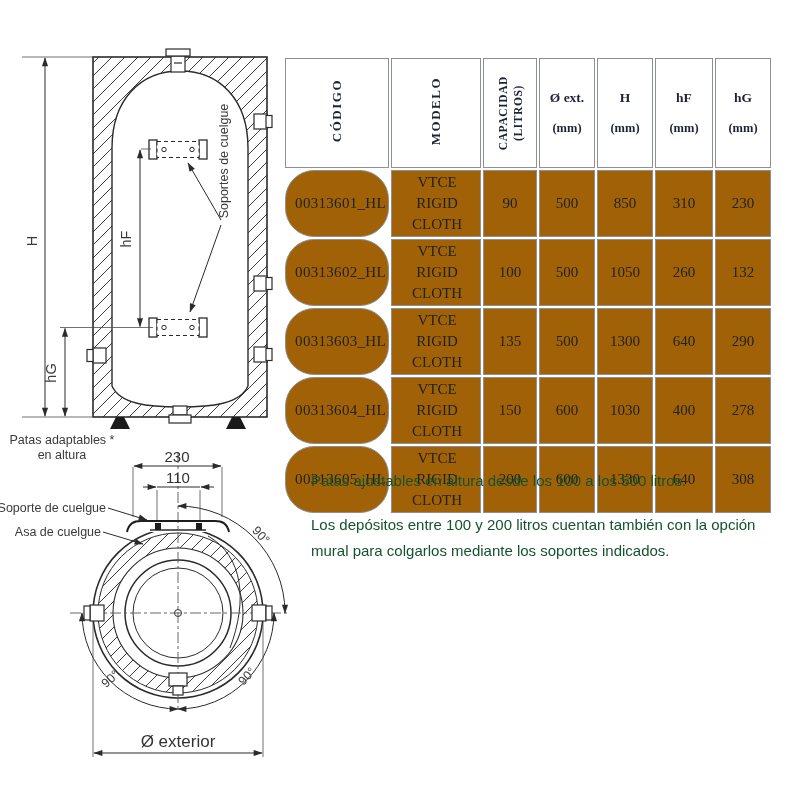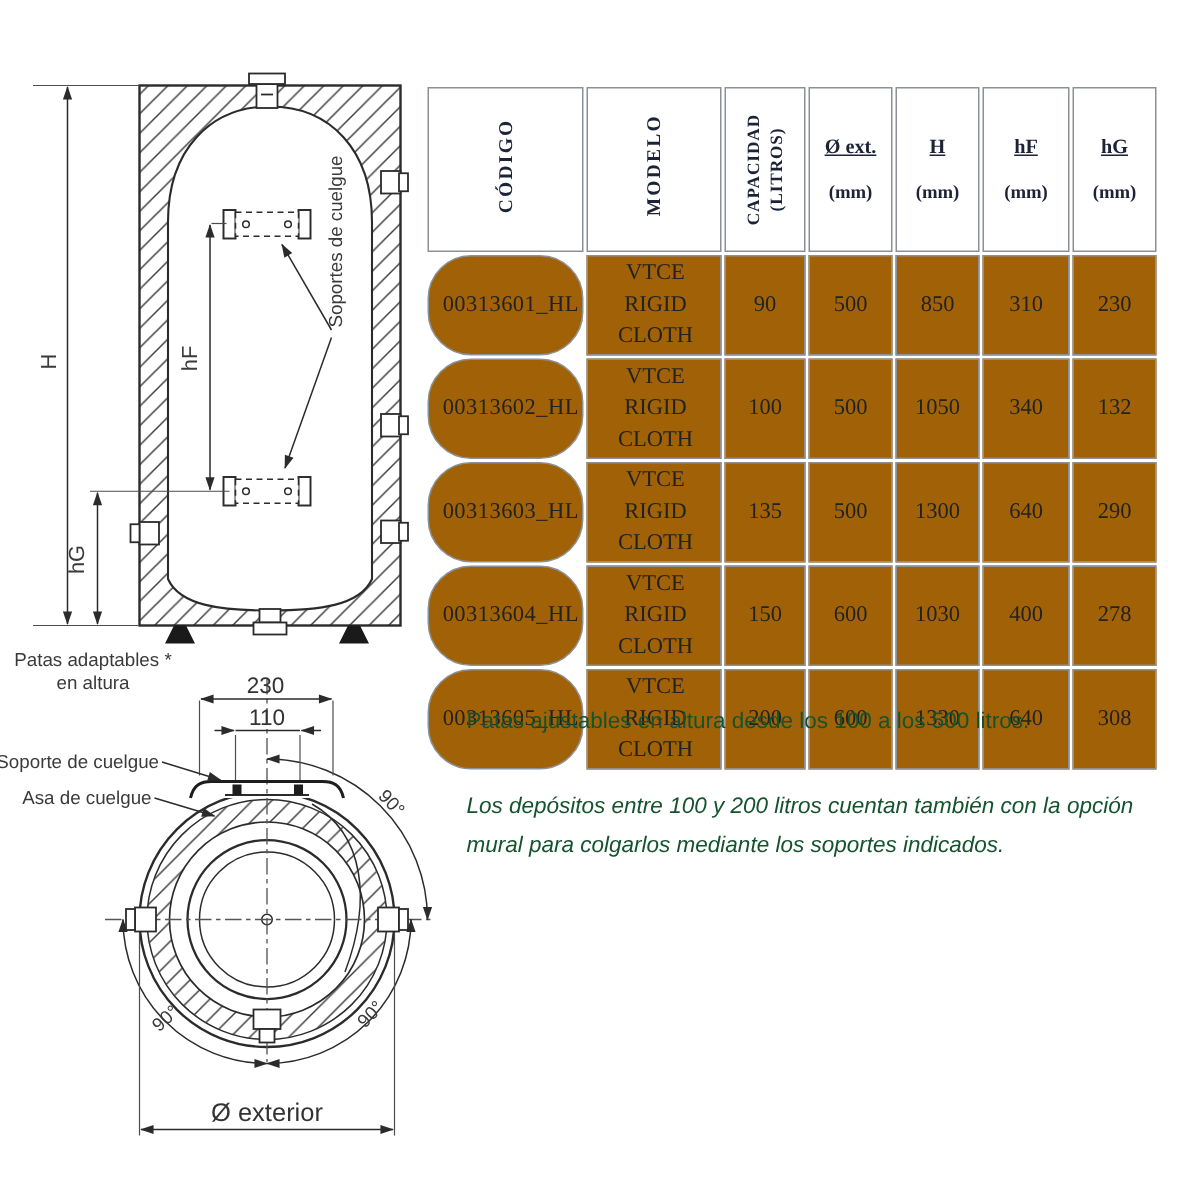--- a/index.html
+++ b/index.html
@@ -10,25 +10,25 @@
   table.spec{position:absolute;left:283px;top:56px;border-collapse:separate;border-spacing:2px;
              font-family:"Liberation Serif",serif;color:#222;}
   table.spec th, table.spec td{border:1px solid #8b9196;background:#fff;}
   table.spec th{height:106px;vertical-align:middle;text-align:center;color:#1c2336;font-weight:bold;}
   table.spec td{height:37px;background:#a16207;font-size:15px;text-align:center;vertical-align:middle;}
   td.code{text-align:left;padding-left:8px;letter-spacing:0.3px;border-radius:29px;}
   td.model{text-align:left;padding:1px 4px 1px 6px;font-size:13.5px;line-height:1.4;}
   .vwrap{display:flex;justify-content:center;align-items:center;gap:3px;}
   .vtext{writing-mode:vertical-rl;transform:rotate(180deg);font-size:13px;letter-spacing:1.5px;}
   .vtext.small{font-size:11.5px;letter-spacing:0.6px;}
-  th .hl{font-size:13.5px;text-decoration:underline;} th .unit{font-size:12.5px;margin-top:15px;}
+  th .hl{font-size:13.5px;} th .unit{font-size:12.5px;margin-top:15px;}
   
   .notes{position:absolute;left:311px;top:468px;width:458px;font-size:15px;line-height:26px;color:#14532d;}
   .notes p{margin:0;}
-  .notes p + p{margin-top:31px;font-style:italic;}
+  .notes p + p{margin-top:18px;}
   
   .ln{stroke:#2b2b2b;fill:none;}
   .dim{stroke:#2b2b2b;stroke-width:1;fill:none;}
   .ext{stroke:#4d4d4d;stroke-width:0.8;fill:none;}
   .cl{stroke:#555;stroke-width:0.9;stroke-dasharray:11 3 3 3;fill:none;}
   .dlabel{font-family:"Liberation Sans",sans-serif;font-size:12.5px;fill:#3a3a3a;}
   .dlabel.big{font-size:14.5px;}
   .dlabel.num{font-size:15px;fill:#333;}
   .dlabel.dia{font-size:17px;fill:#333;}
 </style>
@@ -161,21 +161,21 @@
       <td>850</td>
       <td>310</td>
       <td>230</td>
     </tr>
     <tr>
       <td class="code">00313602_HL</td>
       <td class="model">VTCE RIGID CLOTH</td>
       <td>100</td>
       <td>500</td>
       <td>1050</td>
-      <td>340</td>
+      <td>260</td>
       <td>132</td>
     </tr>
     <tr>
       <td class="code">00313603_HL</td>
       <td class="model">VTCE RIGID CLOTH</td>
       <td>135</td>
       <td>500</td>
       <td>1300</td>
       <td>640</td>
       <td>290</td>

